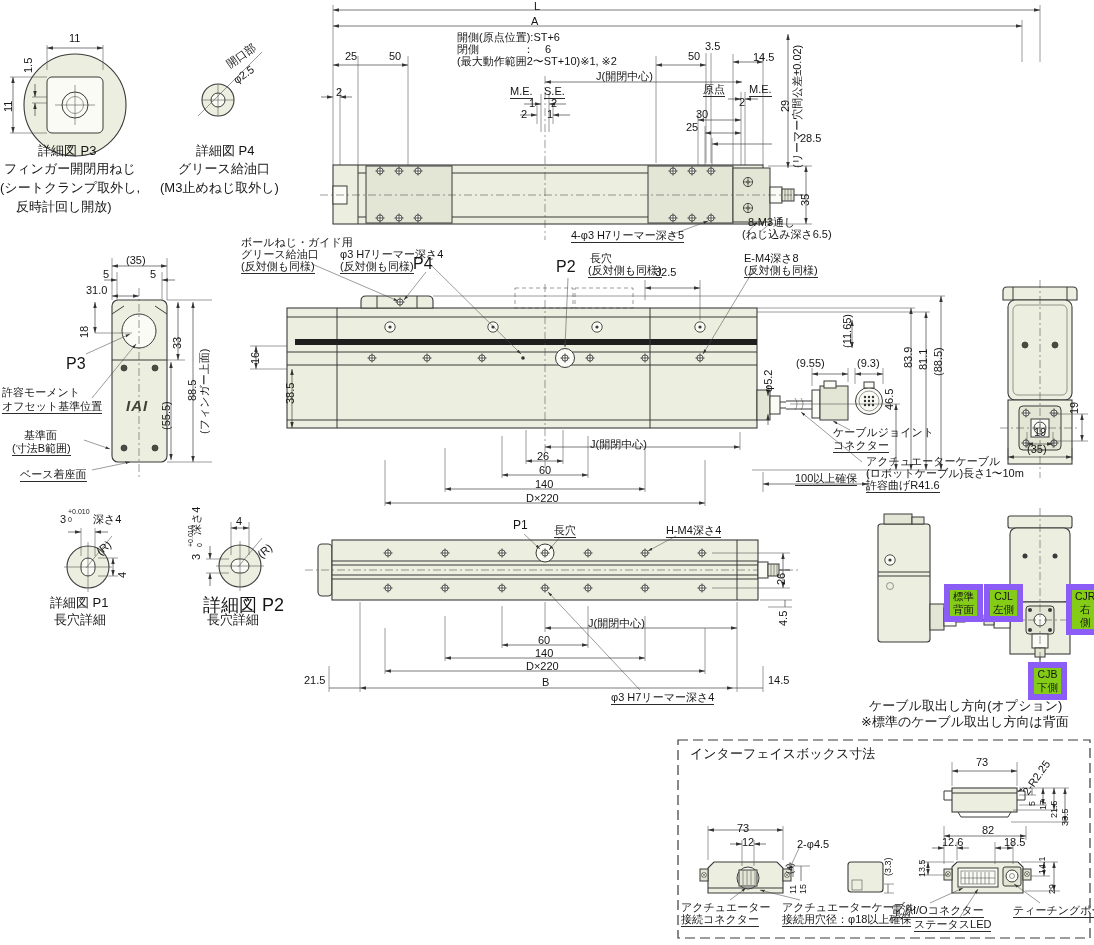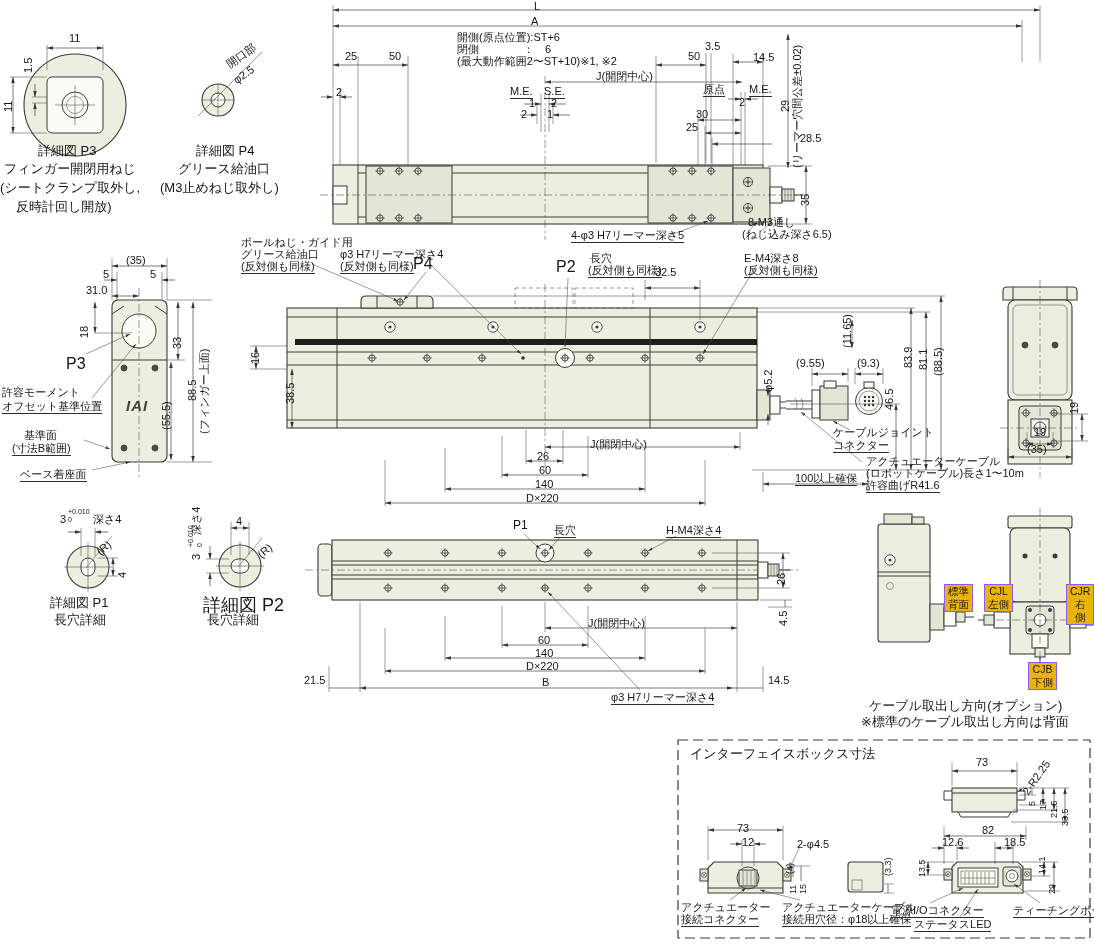--- a/index.html
+++ b/index.html
@@ -2,22 +2,22 @@
 <html><head>
 <meta charset="utf-8">
 <style>
   html,body{margin:0;padding:0;background:#ffffff;}
   #page{position:relative;width:1094px;height:945px;background:#fff;overflow:hidden;
         font-family:"Liberation Sans","DejaVu Sans",sans-serif;color:#111;}
   #drawing{position:absolute;left:0;top:0;}
   #label-layer{position:absolute;left:0;top:0;width:1094px;height:945px;pointer-events:none;}
   .ann{position:absolute;font-size:11px;line-height:1.1;color:#151515;white-space:nowrap;transform-origin:0 0;}
   .ann.und{border-bottom:1px solid #2c2c2c;padding-bottom:1px;}
-  .ann.box{border:1px solid #8b5cf6;white-space:pre-line;text-align:center;font-size:10.5px;
-           line-height:1.25;padding:0 3px;background:#eab308;}
+  .ann.box{border:6px solid #8b5cf6;white-space:pre-line;text-align:center;font-size:10.5px;
+           line-height:1.25;padding:0 3px;background:#84cc16;}
   .ann.logo{font-style:italic;font-weight:bold;color:#3f4237;font-size:15px;letter-spacing:1px;}
   svg .b{fill:#ECEFDF;stroke:#3b3b3b;stroke-width:1.1;}
   svg .b2{fill:#E3E6D4;stroke:#3b3b3b;stroke-width:1;}
   svg .w{fill:#FAFBF4;stroke:#3b3b3b;stroke-width:1;}
   svg .l{fill:none;stroke:#3b3b3b;stroke-width:1;}
   svg .t{fill:none;stroke:#4a4a4a;stroke-width:0.55;}
   svg .d{fill:none;stroke:#444;stroke-width:0.7;}
   svg .dash{stroke-dasharray:8,3,2,3;}
   svg .dash2{stroke-dasharray:4,3;}
 </style>

